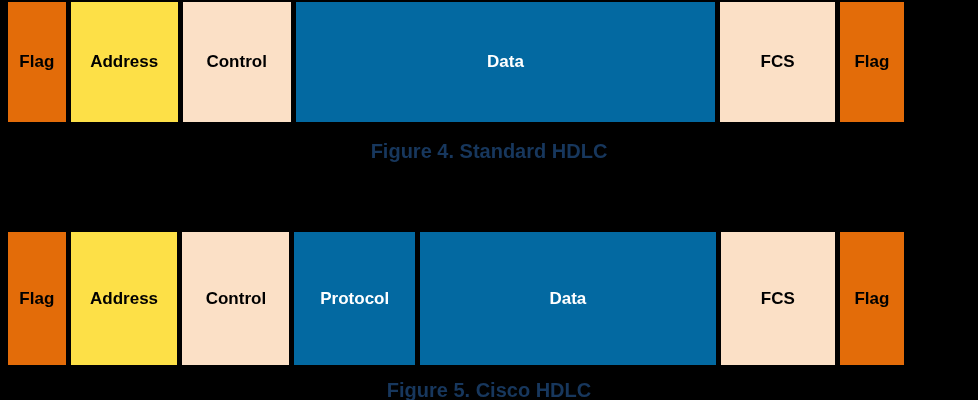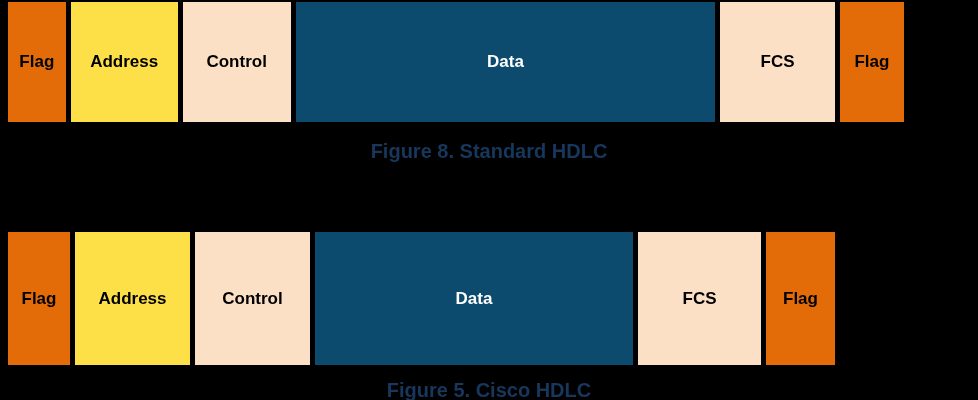--- a/index.html
+++ b/index.html
@@ -27,21 +27,21 @@
     align-items: center;
     justify-content: center;
     font-weight: bold;
     font-size: 17px;
     color: #000000;
     box-sizing: border-box;
   }
   .c-orange { background: #E36C09; }
   .c-peach  { background: #fde047; }
   .c-light  { background: #FBE0C6; text-align: right; }
-  .c-blue   { background: #0c4a6e; color: #FFFFFF; }
+  .c-blue   { background: #0369a1; color: #FFFFFF; }
 
   
   .w1-flag-l  { width: 62px;  }
   .w1-address { width: 115px; }
   .w1-control { width: 116px; }
   .w1-data    { width: 451px; }
   .w1-fcs     { width: 123px; }
   .w1-flag-r  { width: 69px;  }
 
   
@@ -71,26 +71,27 @@
 
   <div class="frame-row row-1">
     <div class="field-box c-orange w1-flag-l">Flag</div>
     <div class="field-box c-peach w1-address">Address</div>
     <div class="field-box c-light w1-control">Control</div>
     <div class="field-box c-blue w1-data">Data</div>
     <div class="field-box c-light w1-fcs">FCS</div>
     <div class="field-box c-orange w1-flag-r">Flag</div>
   </div>
 
-  <div class="figure-caption caption-1">Figure 8. Standard HDLC</div>
+  <div class="figure-caption caption-1">Figure 4. Standard HDLC</div>
 
   <div class="frame-row row-2">
     <div class="field-box c-orange w2-flag-l">Flag</div>
     <div class="field-box c-peach w2-address">Address</div>
     <div class="field-box c-light w2-control">Control</div>
+    <div class="field-box c-blue w2-protocol">Protocol</div>
     <div class="field-box c-blue w2-data">Data</div>
     <div class="field-box c-light w2-fcs">FCS</div>
     <div class="field-box c-orange w2-flag-r">Flag</div>
   </div>
 
   <div class="figure-caption caption-2">Figure 5. Cisco HDLC</div>
 
 </div>
 
 </body></html>

